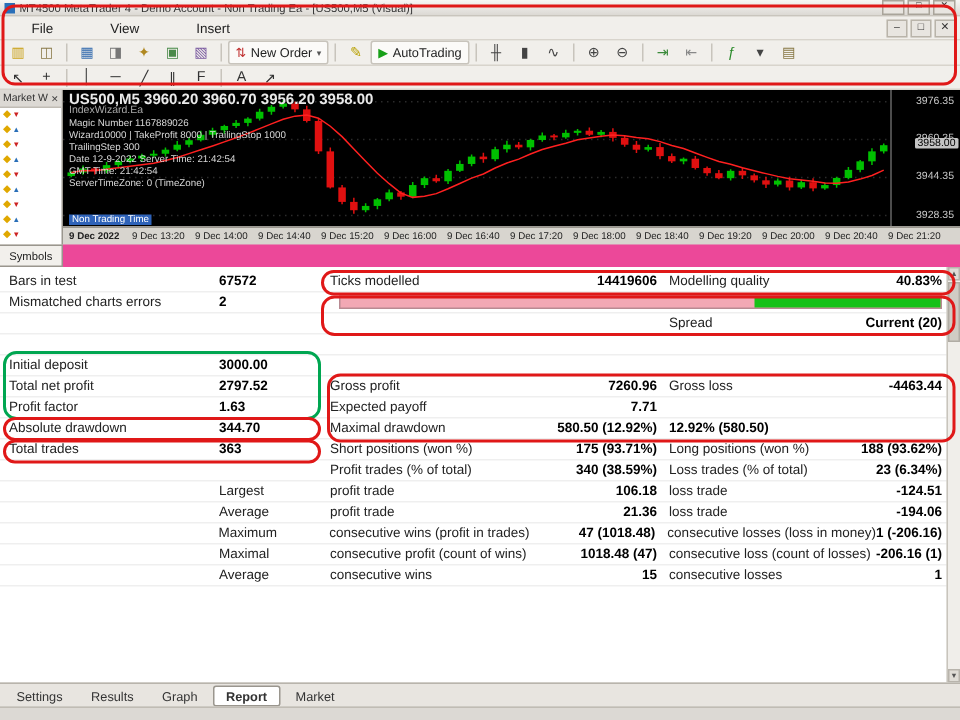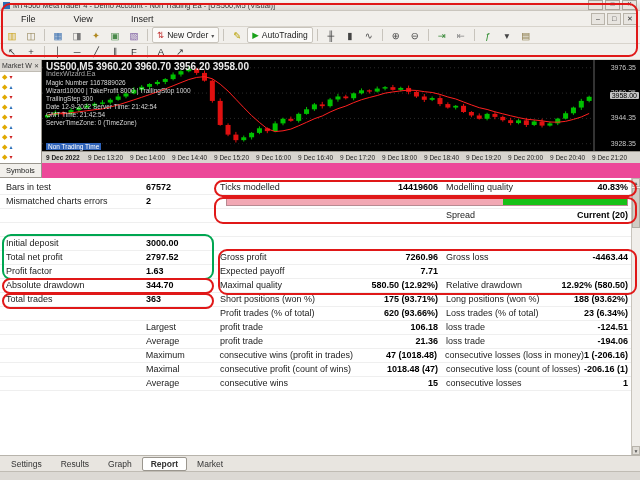--- a/index.html
+++ b/index.html
@@ -536,42 +536,41 @@
           <span class="c3">Expected payoff</span>
           <span class="c4 val">7.71</span>
           <span class="cg2"></span>
           <span class="c5"></span>
           <span class="c6 val"></span>
         </div>
         <div class="rrow">
           <span class="c1">Absolute drawdown</span>
           <span class="c2 val">344.70</span>
           <span class="cg"></span>
-          <span class="c3">Maximal quality</span>
+          <span class="c3">Maximal drawdown</span>
           <span class="c4 val">580.50 (12.92%)</span>
           <span class="cg2"></span>
-          <span class="c5">Relative drawdown</span>
           <span class="c6 val">12.92% (580.50)</span>
         </div>
         <div class="rrow">
           <span class="c1">Total trades</span>
           <span class="c2 val">363</span>
           <span class="cg"></span>
           <span class="c3">Short positions (won %)</span>
           <span class="c4 val">175 (93.71%)</span>
           <span class="cg2"></span>
           <span class="c5">Long positions (won %)</span>
           <span class="c6 val">188 (93.62%)</span>
         </div>
         <div class="rrow">
           <span class="c1"></span>
           <span class="c2"></span>
           <span class="cg"></span>
           <span class="c3">Profit trades (% of total)</span>
-          <span class="c4 val">620 (93.66%)</span>
+          <span class="c4 val">340 (38.59%)</span>
           <span class="cg2"></span>
           <span class="c5">Loss trades (% of total)</span>
           <span class="c6 val">23 (6.34%)</span>
         </div>
         <div class="rrow">
           <span class="c1"></span>
           <span class="c2">Largest</span>
           <span class="cg"></span>
           <span class="c3">profit trade</span>
           <span class="c4 val">106.18</span>

